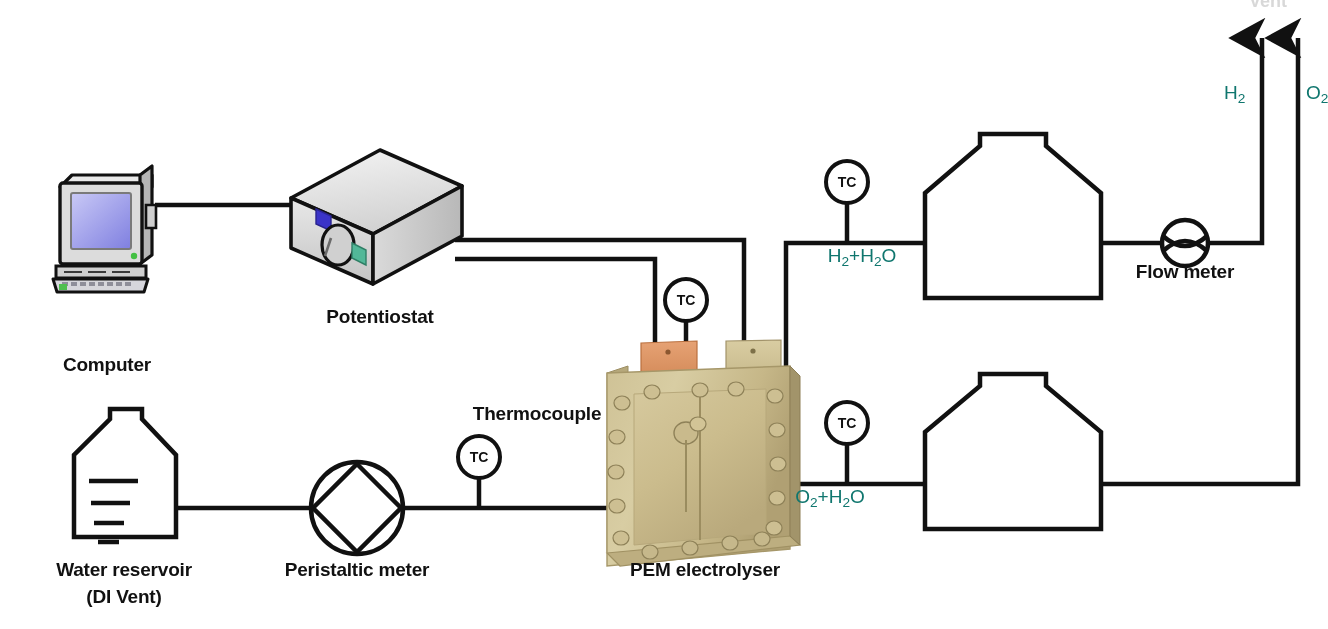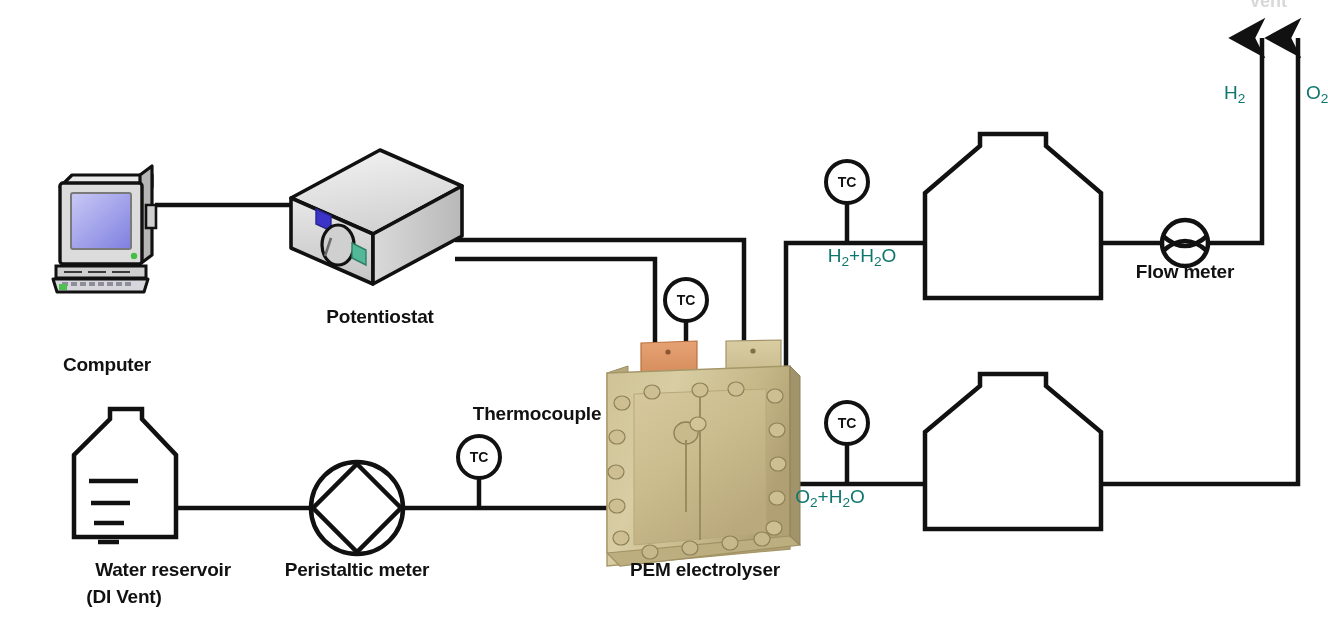--- a/index.html
+++ b/index.html
@@ -293,21 +293,21 @@
 
       <line x1="686" y1="440" x2="686" y2="512" stroke="#9a8c5f" stroke-width="2"></line>
     </g>
 
   </svg>
 
   <div class="lbl lbl-bold lbl-center" style="left:107px; top:307px;margin-top:48px;">Computer</div>
 
   <div class="lbl lbl-bold lbl-center" style="left:364px; top:307px;margin-left:16px;">Potentiostat</div>
 
-  <div class="lbl lbl-bold lbl-center" style="left:124px; top:560px;margin-left:39px;">Water reservoir</div>
+  <div class="lbl lbl-bold lbl-center" style="left:124px; top:560px;">Water reservoir</div>
 
   <div class="lbl lbl-bold lbl-center" style="left:124px; top:587px;">(DI Vent)</div>
 
   <div class="lbl lbl-bold lbl-center" style="left:357px; top:560px;">Peristaltic meter</div>
 
   <div class="lbl lbl-bold lbl-center" style="left:500px; top:404px;margin-left:37px;">Thermocouple</div>
 
   <div class="lbl lbl-bold lbl-center" style="left:705px; top:560px;">PEM electrolyser</div>
 
 

